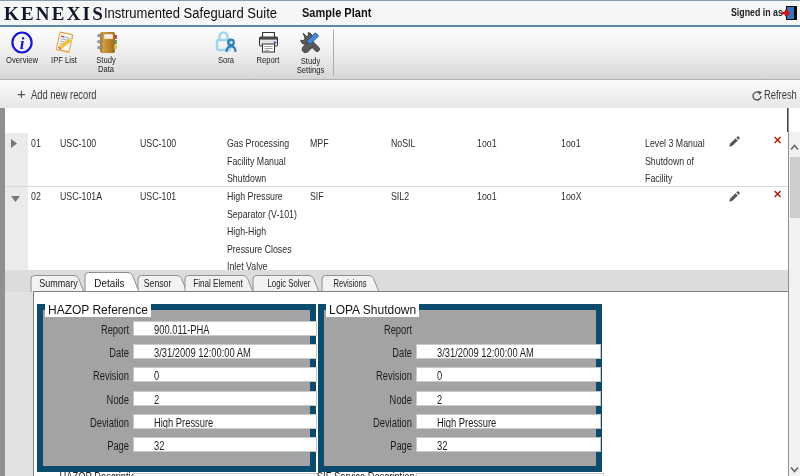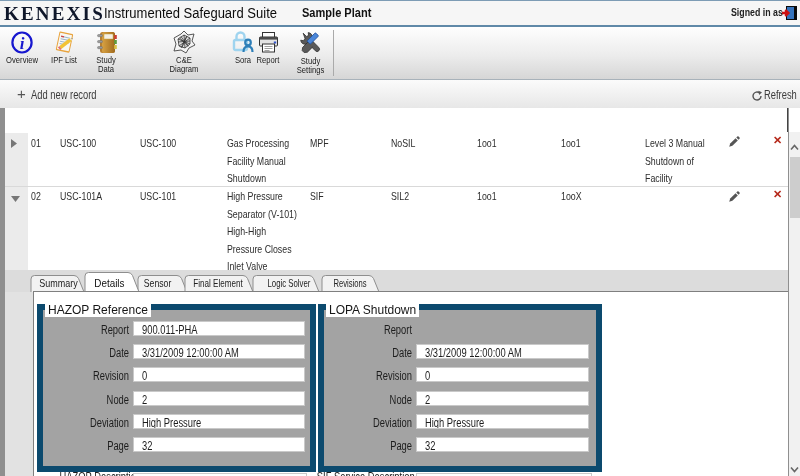--- a/index.html
+++ b/index.html
@@ -39,21 +39,21 @@
   .xdel{position:absolute;color:#b6291b;font-weight:bold;font-size:11px;}
 
   
   #tabarea{top:270px;left:5px;width:783px;height:22px;background:#dcdcdc;}
 
   
   #panel{top:291px;left:33px;width:755px;height:185px;background:#fff;border-top:1px solid #7f7f7f;border-left:1px solid #7f7f7f;}
   .gbox{position:absolute;border:6px solid #0c4a6e;background:#a3a3a3;}
   .gboxlabel{position:absolute;top:-7px;left:2px;background:#fff;padding:0 3px;font-size:12px;color:#161616;}
   .flabel{position:absolute;font-size:12px;color:#1d1d1d;text-align:right;transform:scaleX(0.78);transform-origin:100% 0;white-space:nowrap;}
-  .finput{position:absolute;border:1px solid #c9c9c9;background:#fff;height:13px;padding:0 0 0 8px;line-height:13px;overflow:hidden;}
+  .finput{position:absolute;border:1px solid #c9c9c9;background:#fff;height:13px;padding:0 0 0 20px;line-height:13px;overflow:hidden;}
   .finput span{display:inline-block;font-size:12px;color:#1d1d1d;line-height:13px;transform:scaleX(0.78);transform-origin:0 0;white-space:nowrap;}
 
   
   #leftstrip{top:108px;left:0;width:5px;height:368px;background:#8f8f8f;}
   #leftgray{top:292px;left:5px;width:28px;height:184px;background:#e2e2e2;}
   #vline{top:108px;left:788px;width:1px;height:368px;background:#8f8f8f;}
   #vlinedark{top:108px;left:787px;width:2px;height:24px;background:#444;}
   #sbar{top:132px;left:789px;width:11px;height:344px;background:#f1f1f1;}
   #sthumb{top:157px;left:790px;width:10px;height:61px;background:#cdcdcd;}
 </style>
@@ -111,34 +111,21 @@
         <rect x="19.2" y="9" width="2.6" height="4" fill="#5d9c3f"></rect>
         <rect x="19.2" y="14" width="2.6" height="4" fill="#d8c24a"></rect>
         <g fill="#9a9a9a" stroke="#6d6d6d" stroke-width="0.5">
           <rect x="2.5" y="3.5" width="5" height="2.2" rx="1"></rect>
           <rect x="2.5" y="9.5" width="5" height="2.2" rx="1"></rect>
           <rect x="2.5" y="15.5" width="5" height="2.2" rx="1"></rect>
         </g>
       </svg>
       <span class="lb">Study<br>Data</span>
     </div>
-    <div class="titem" style="left:163px;width:42px">
-      <svg class="ic" width="24" height="23" viewBox="0 0 24 23">
-        <g stroke="#444" stroke-width="0.9" fill="#f4f4f4">
-          <polygon points="2,7 9,3 12,0 16,4 22,3 20,10 23,14 17,17 14,22 9,19 2,20 4,13"></polygon>
-        </g>
-        <g stroke="#333" stroke-width="0.8" fill="none">
-          <polygon points="6,8 12,4 18,7 18,13 13,17 7,15" fill="#e2e2e2"></polygon>
-          <path d="M6 8 L18 13 M12 4 L13 17 M18 7 L7 15 M6 11 L18 10 M9 5.5 L16 15.5 M15 5 L9 17"></path>
-          <path d="M7.5 7 L16.5 14.5 M10 16.5 L14.5 5.5"></path>
-        </g>
-      </svg>
-      <span class="lb">C&amp;E<br>Diagram</span>
-    </div>
-    <div class="titem" style="left:222px;width:42px">
+    <div class="titem" style="left:205px;width:42px">
       <svg class="ic" width="23" height="23" viewBox="0 0 23 23">
         <g fill="none" stroke="#9fd4ef" stroke-width="2.4">
           <path d="M4.5 9 L4.5 5.5 A4 4 0 0 1 12.5 5.5 L12.5 9"></path>
           <rect x="2" y="9" width="13" height="10" rx="1.5"></rect>
         </g>
         <g fill="none" stroke="#2e7fb8" stroke-width="2.2">
           <circle cx="16" cy="11.5" r="2.8"></circle>
           <path d="M11.5 21 C11.5 16.5 13.5 15.3 16 15.3 C18.5 15.3 20.5 16.5 20.5 21"></path>
         </g>
       </svg>

